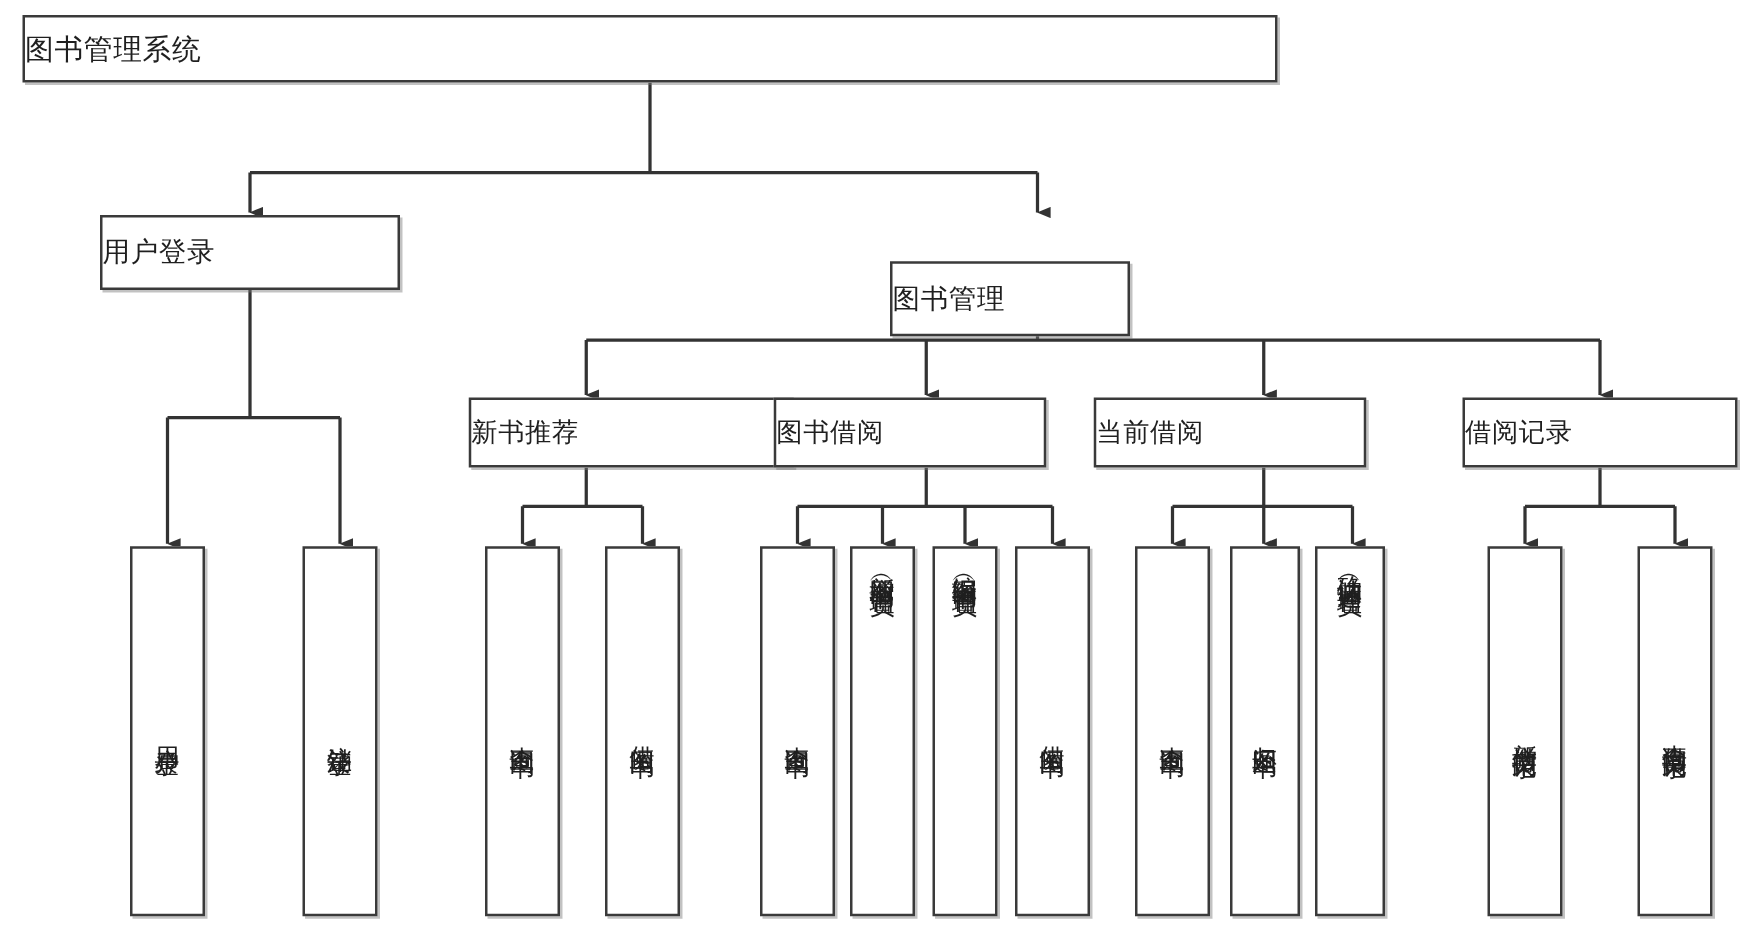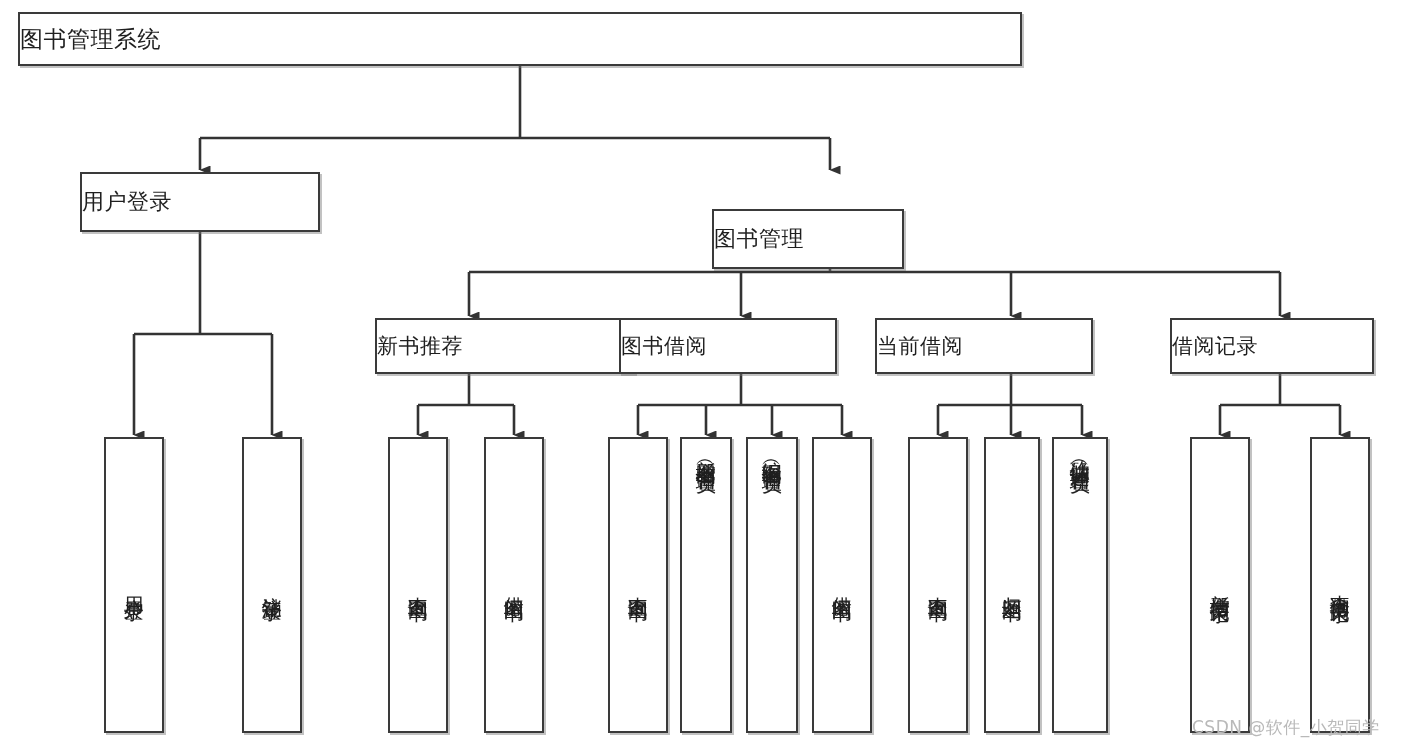--- a/index.html
+++ b/index.html
@@ -156,21 +156,21 @@
   </div>
 
   <div class="node node-l3" style="left:619px; top:318px; width:218px; height:56px;">
     <span class="node-label">图书借阅</span>
   </div>
 
   <div class="node node-l3" style="left:875px; top:318px; width:218px; height:56px;">
     <span class="node-label">当前借阅</span>
   </div>
 
-  <div class="node node-l3" style="left:1170px; top:318px; width:204px; height:56px;">
+  <div class="node node-l3" style="left:1170px; top:318px; width:220px; height:56px;">
     <span class="node-label">借阅记录</span>
   </div>
 
   <div class="node node-leaf leaf-center" style="left:104px; top:437px; width:60px; height:296px;">
     <span class="node-label">用户登录</span>
   </div>
 
   <div class="node node-leaf leaf-center" style="left:242px; top:437px; width:60px; height:296px;">
     <span class="node-label">注销登录</span>
   </div>
@@ -212,15 +212,14 @@
   </div>
 
   <div class="node node-leaf leaf-center" style="left:1190px; top:437px; width:60px; height:296px;">
     <span class="node-label">新增借阅记录</span>
   </div>
 
   <div class="node node-leaf leaf-center" style="left:1310px; top:437px; width:60px; height:296px;">
     <span class="node-label">查询借阅记录</span>
   </div>
 
-  <div class="watermark" style="left:1192px; top:716px;">CSDN @软件_小贺同学</div>
 
 </div>
 
 </body></html>

